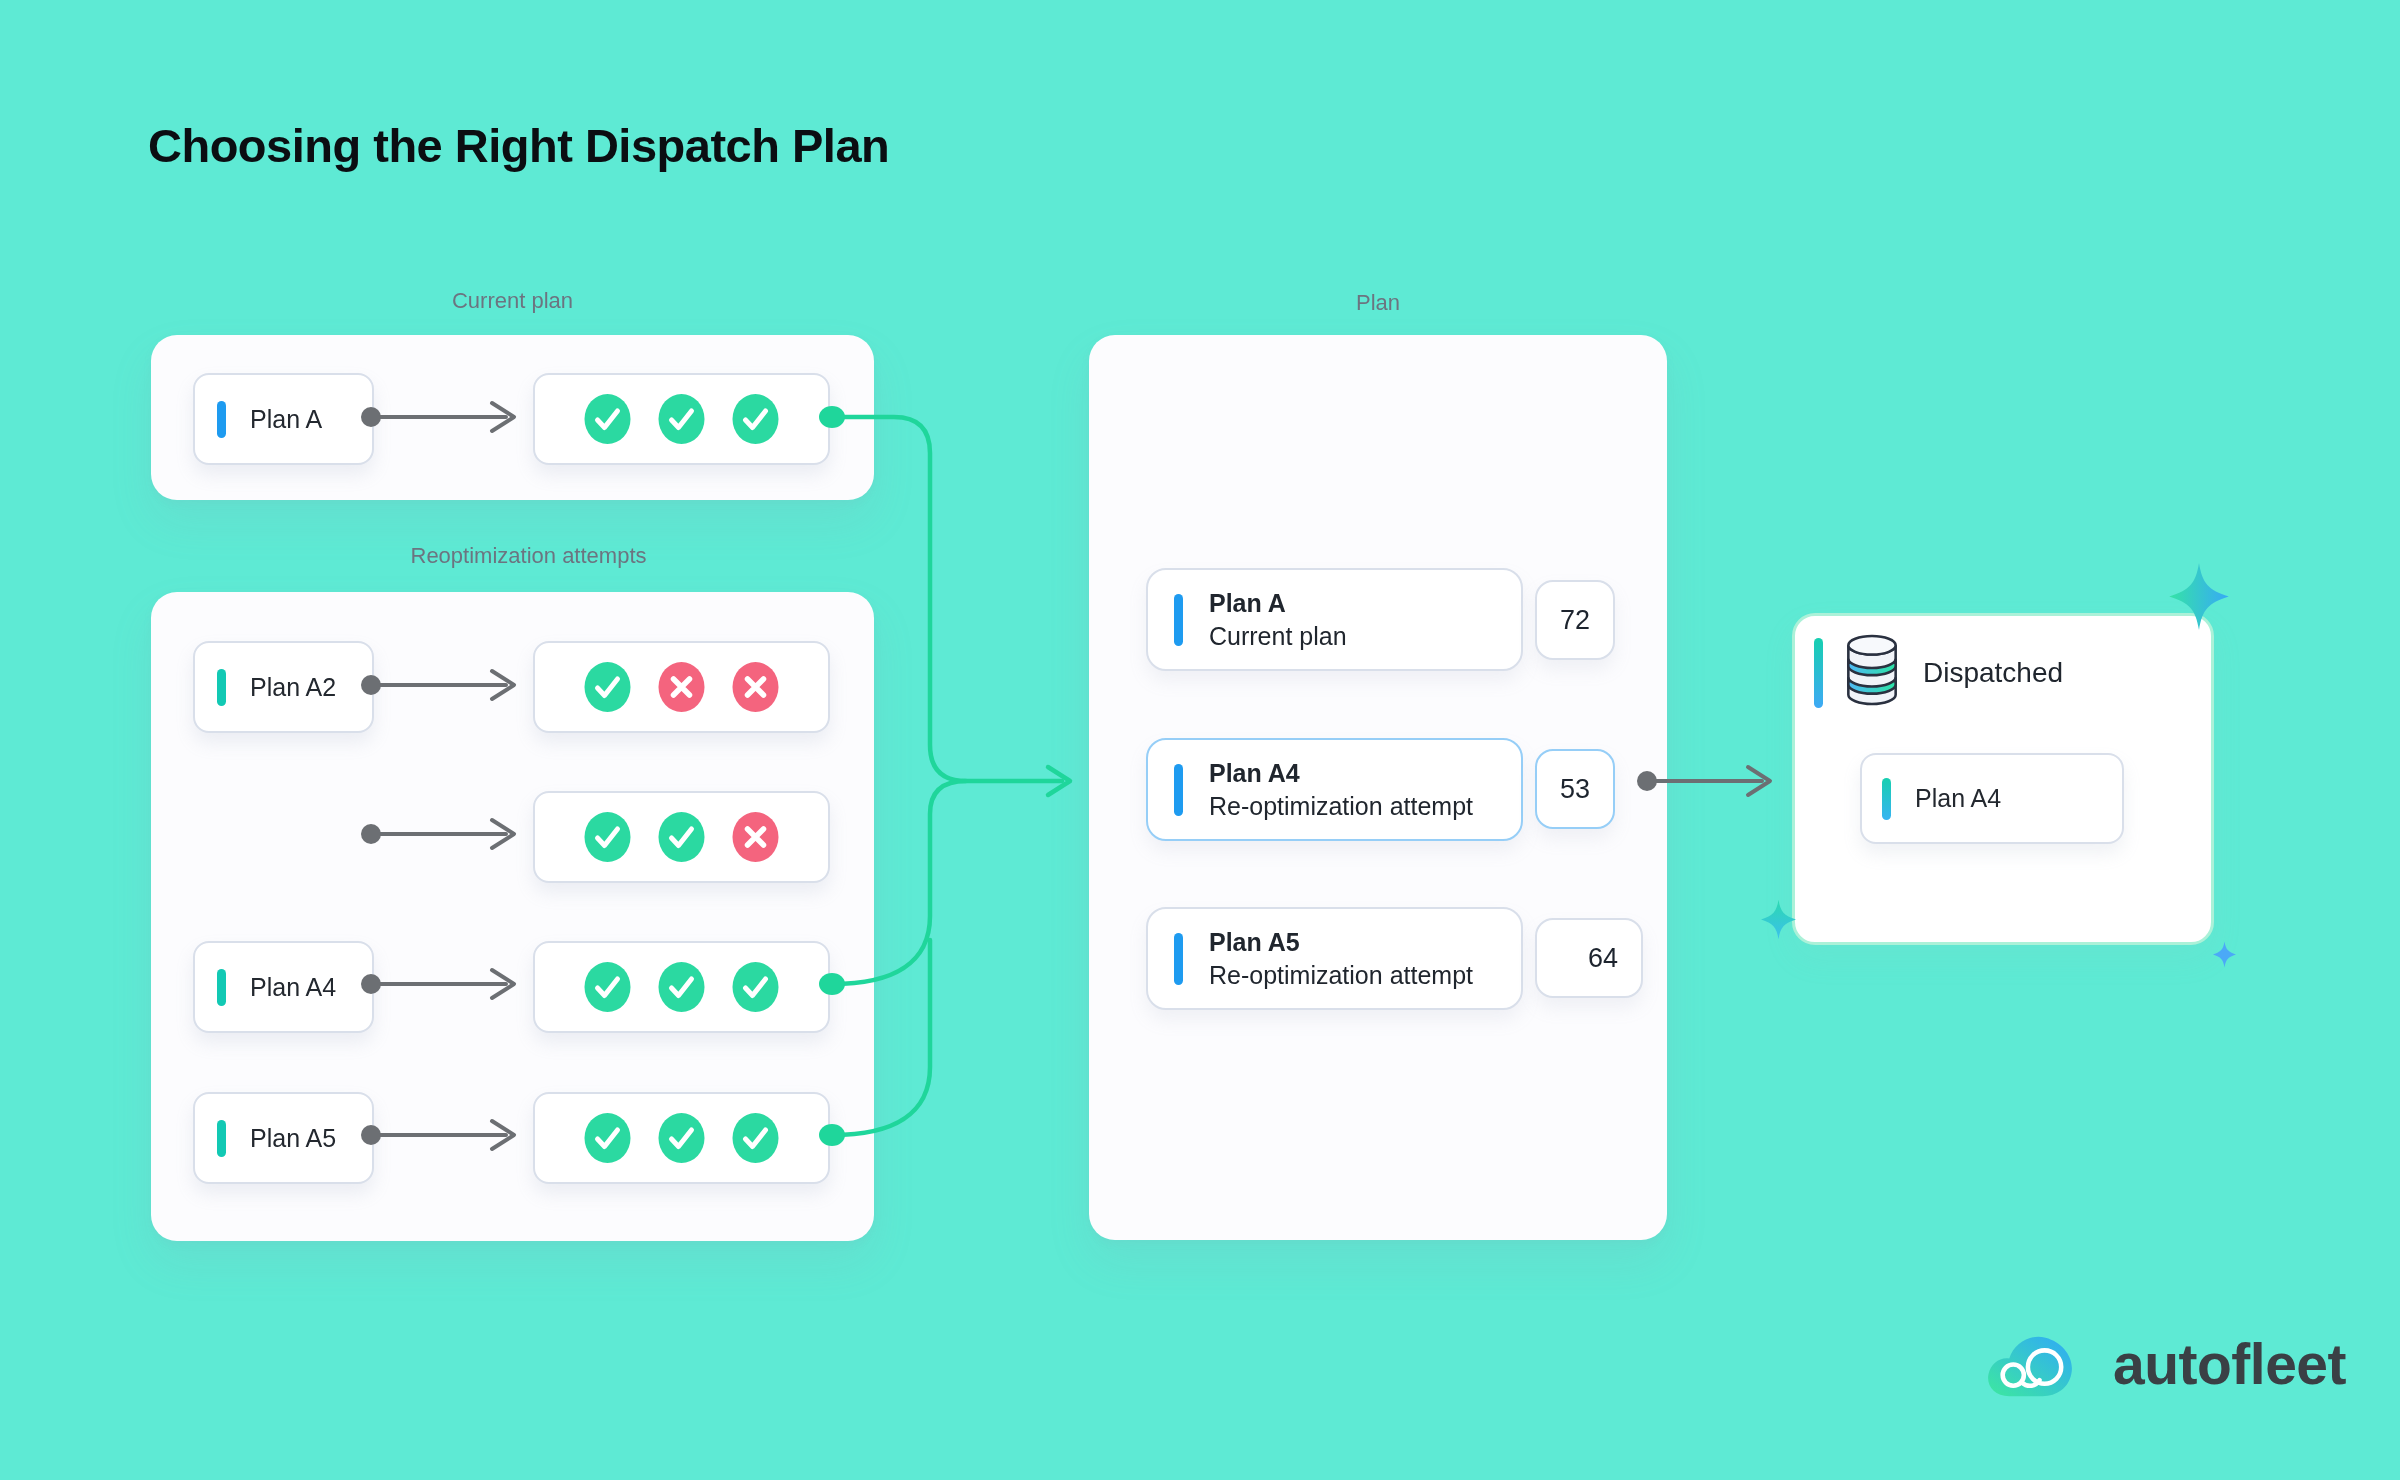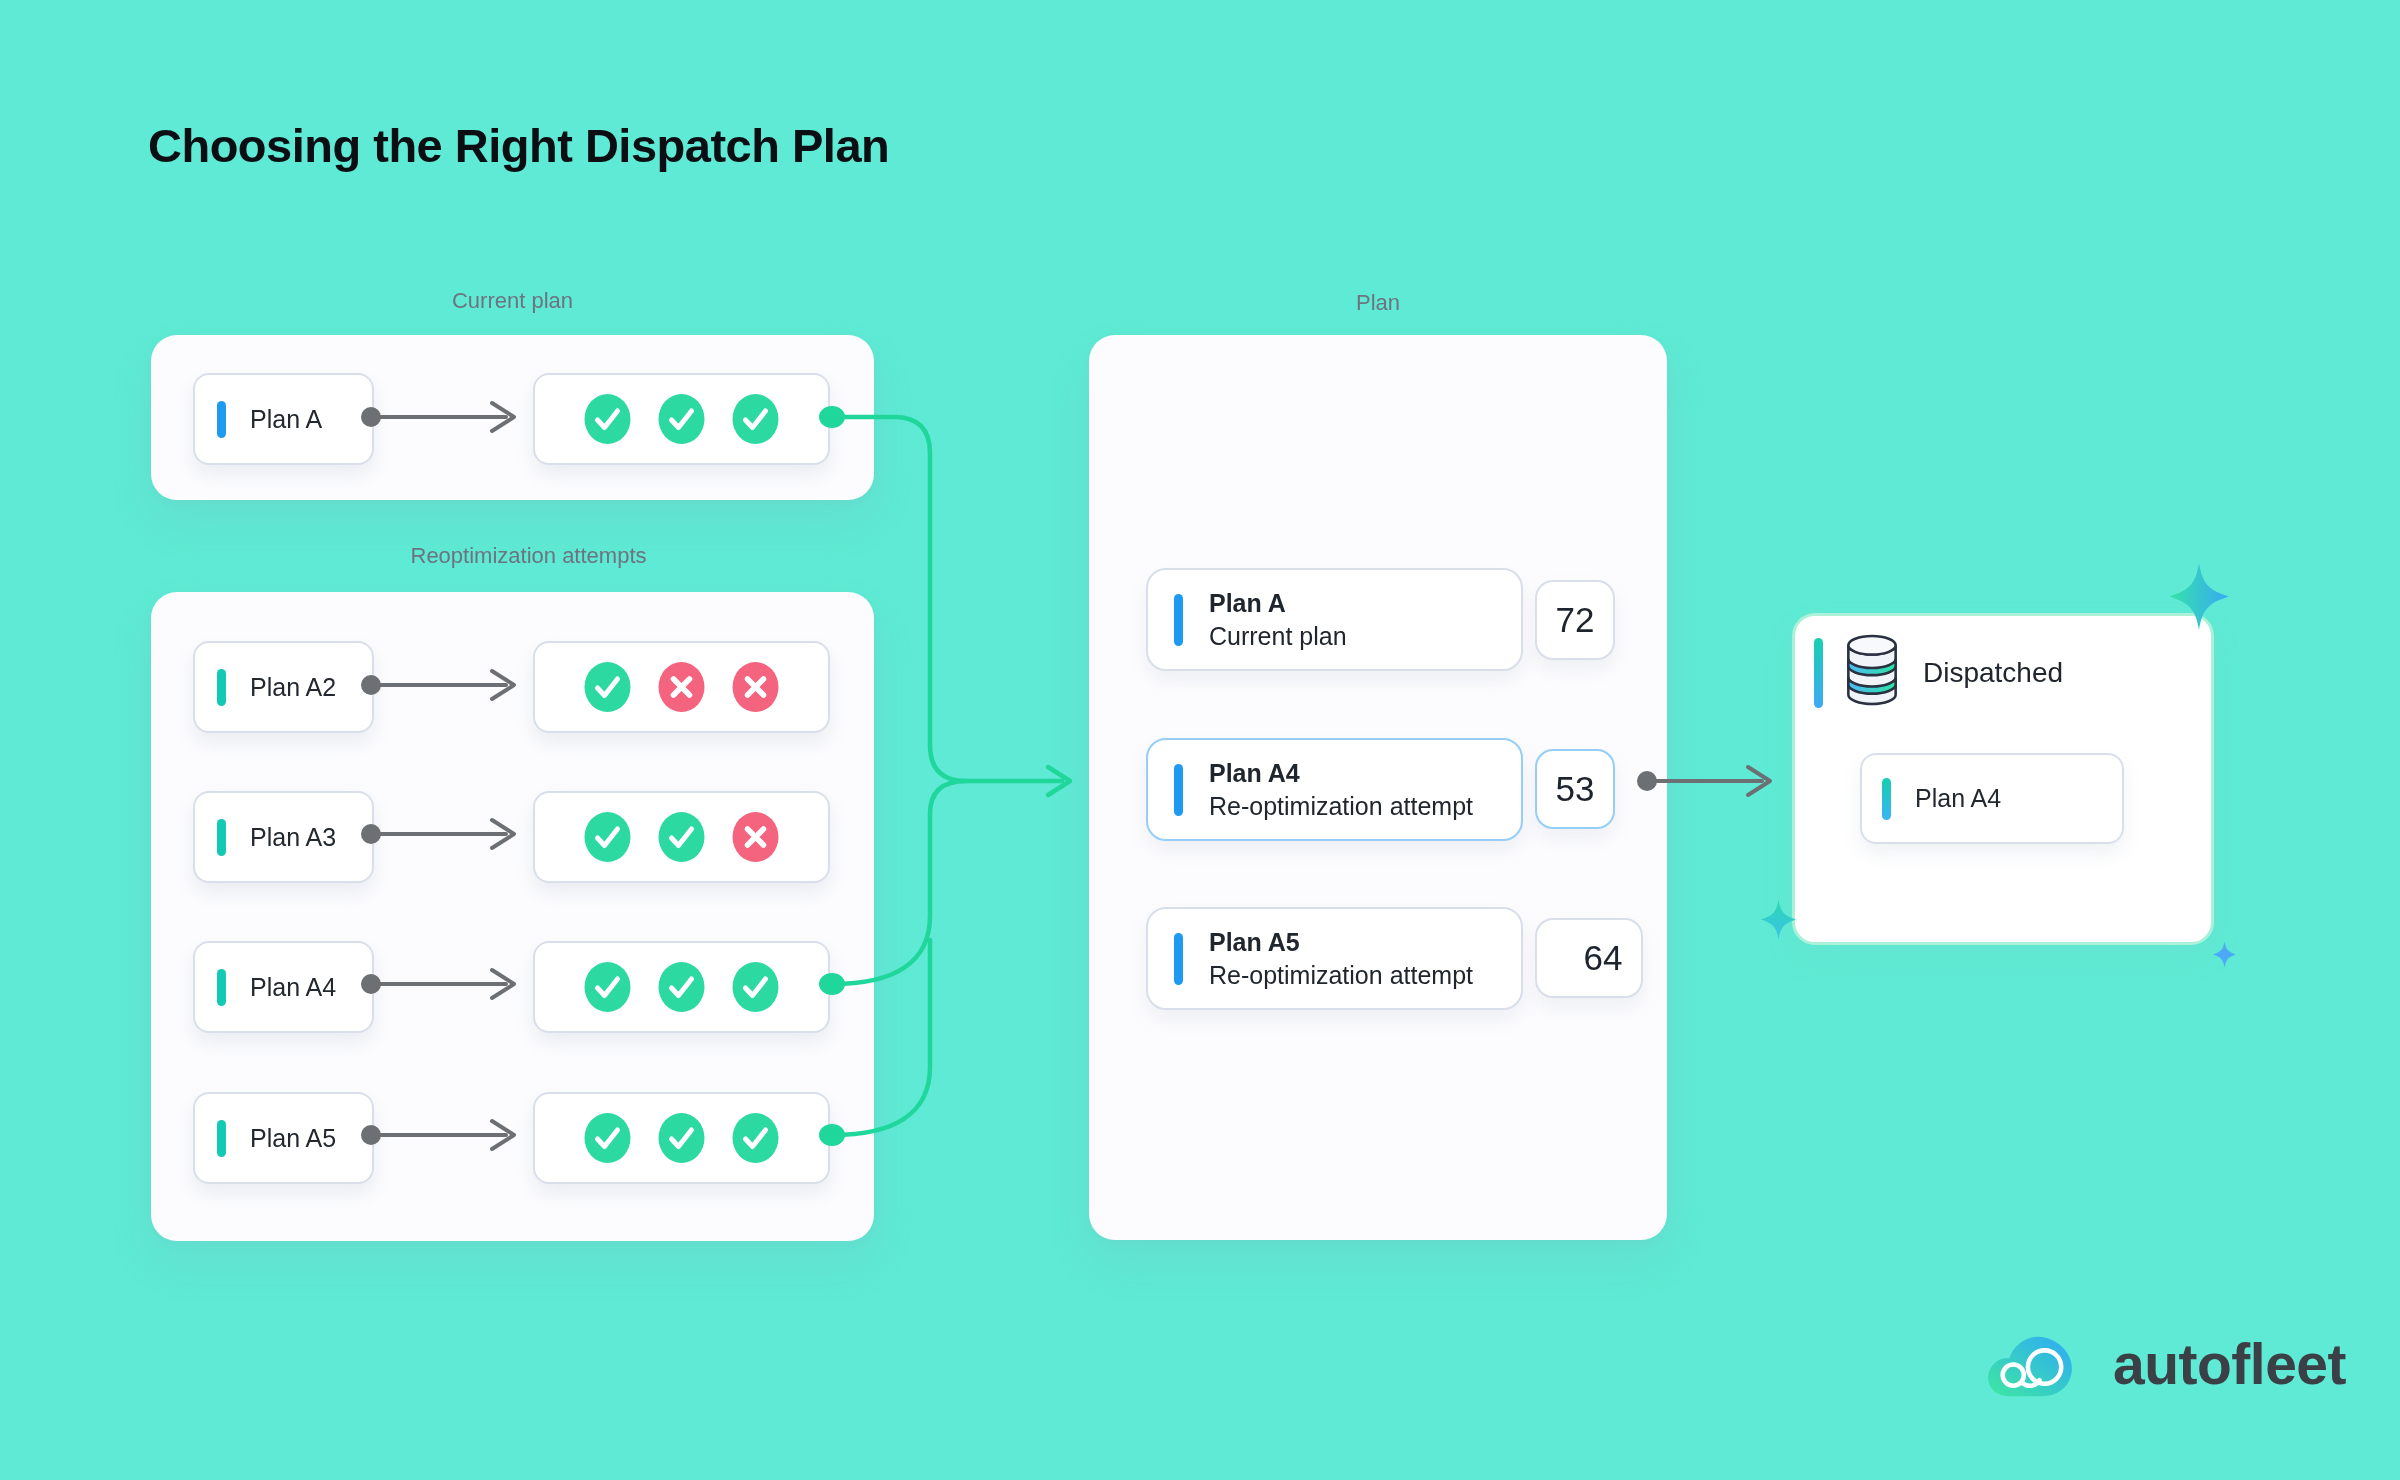--- a/index.html
+++ b/index.html
@@ -33,21 +33,21 @@
   .res{width:47px;height:52px;display:block;}
 
   .kpi-item{position:absolute;left:57px;width:373px;height:99px;background:#ffffff;border:2px solid #d9dfea;border-radius:20px;
             box-shadow:0 10px 18px rgba(151,163,186,0.13);display:flex;align-items:center;}
   .kpi-item .bar{height:52px;margin-left:26px;}
   .kpi-text{margin-left:26px;line-height:33px;}
   .kpi-name{font-size:25px;font-weight:600;color:#20262e;}
   .kpi-sub{font-size:25px;font-weight:400;color:#20262e;}
   .kpi-badge{position:absolute;left:446px;width:76px;height:76px;background:#ffffff;border:2px solid #d9dfea;border-radius:18px;
             box-shadow:0 10px 18px rgba(151,163,186,0.13);display:flex;align-items:center;justify-content:center;
-            font-size:35px;font-weight:500;color:#1d242e;}
+            font-size:27px;font-weight:500;color:#1d242e;}
   .hl{border-color:#96cef7 !important;}
 
   #dispatched-box{position:absolute;left:1792px;top:613px;width:416px;height:326px;background:#ffffff;
             border:3px solid #abf1d8;border-radius:23px;box-shadow:0 14px 30px rgba(150,200,185,0.10);}
   #dispatched-bar{position:absolute;left:19px;top:22px;width:9px;height:70px;border-radius:5px;
             background:linear-gradient(180deg,#17cfb0 0%,#3fa9f5 100%);}
   #db-icon{position:absolute;left:49px;top:18px;width:56px;height:72px;}
   #dispatched-label{position:absolute;left:128px;top:41px;font-size:28px;font-weight:500;color:#20262e;}
   #dispatched-plan{position:absolute;left:65px;top:137px;width:260px;height:87px;background:#ffffff;border:2px solid #d9dfea;
             border-radius:16px;box-shadow:0 10px 18px rgba(151,163,186,0.14);display:flex;align-items:center;}
@@ -106,24 +106,20 @@
         <svg class="res" viewBox="0 0 47 52">
           <ellipse cx="23.5" cy="26" rx="23" ry="25" fill="#f4647e"></ellipse>
           <path d="M15.5 18 L31.5 34 M31.5 18 L15.5 34" stroke="#fff" stroke-width="5.5" fill="none" stroke-linecap="round"></path>
         </svg>
         <svg class="res" viewBox="0 0 47 52">
           <ellipse cx="23.5" cy="26" rx="23" ry="25" fill="#f4647e"></ellipse>
           <path d="M15.5 18 L31.5 34 M31.5 18 L15.5 34" stroke="#fff" stroke-width="5.5" fill="none" stroke-linecap="round"></path>
         </svg>
       </div>
 
-    <div class="plan-box" style="top:199px;">
-      <span class="bar teal"></span>
-      <span class="plan-label">Plan A3</span>
-    </div>
     <div class="checks-box" style="top:199px;">
         <svg class="res" viewBox="0 0 47 52">
           <ellipse cx="23.5" cy="26" rx="23" ry="25" fill="#2bd9a1"></ellipse>
           <path d="M13.5 27 L20.5 34.5 L33.5 18" stroke="#fff" stroke-width="5" fill="none" stroke-linecap="round" stroke-linejoin="round"></path>
         </svg>
         <svg class="res" viewBox="0 0 47 52">
           <ellipse cx="23.5" cy="26" rx="23" ry="25" fill="#2bd9a1"></ellipse>
           <path d="M13.5 27 L20.5 34.5 L33.5 18" stroke="#fff" stroke-width="5" fill="none" stroke-linecap="round" stroke-linejoin="round"></path>
         </svg>
         <svg class="res" viewBox="0 0 47 52">

